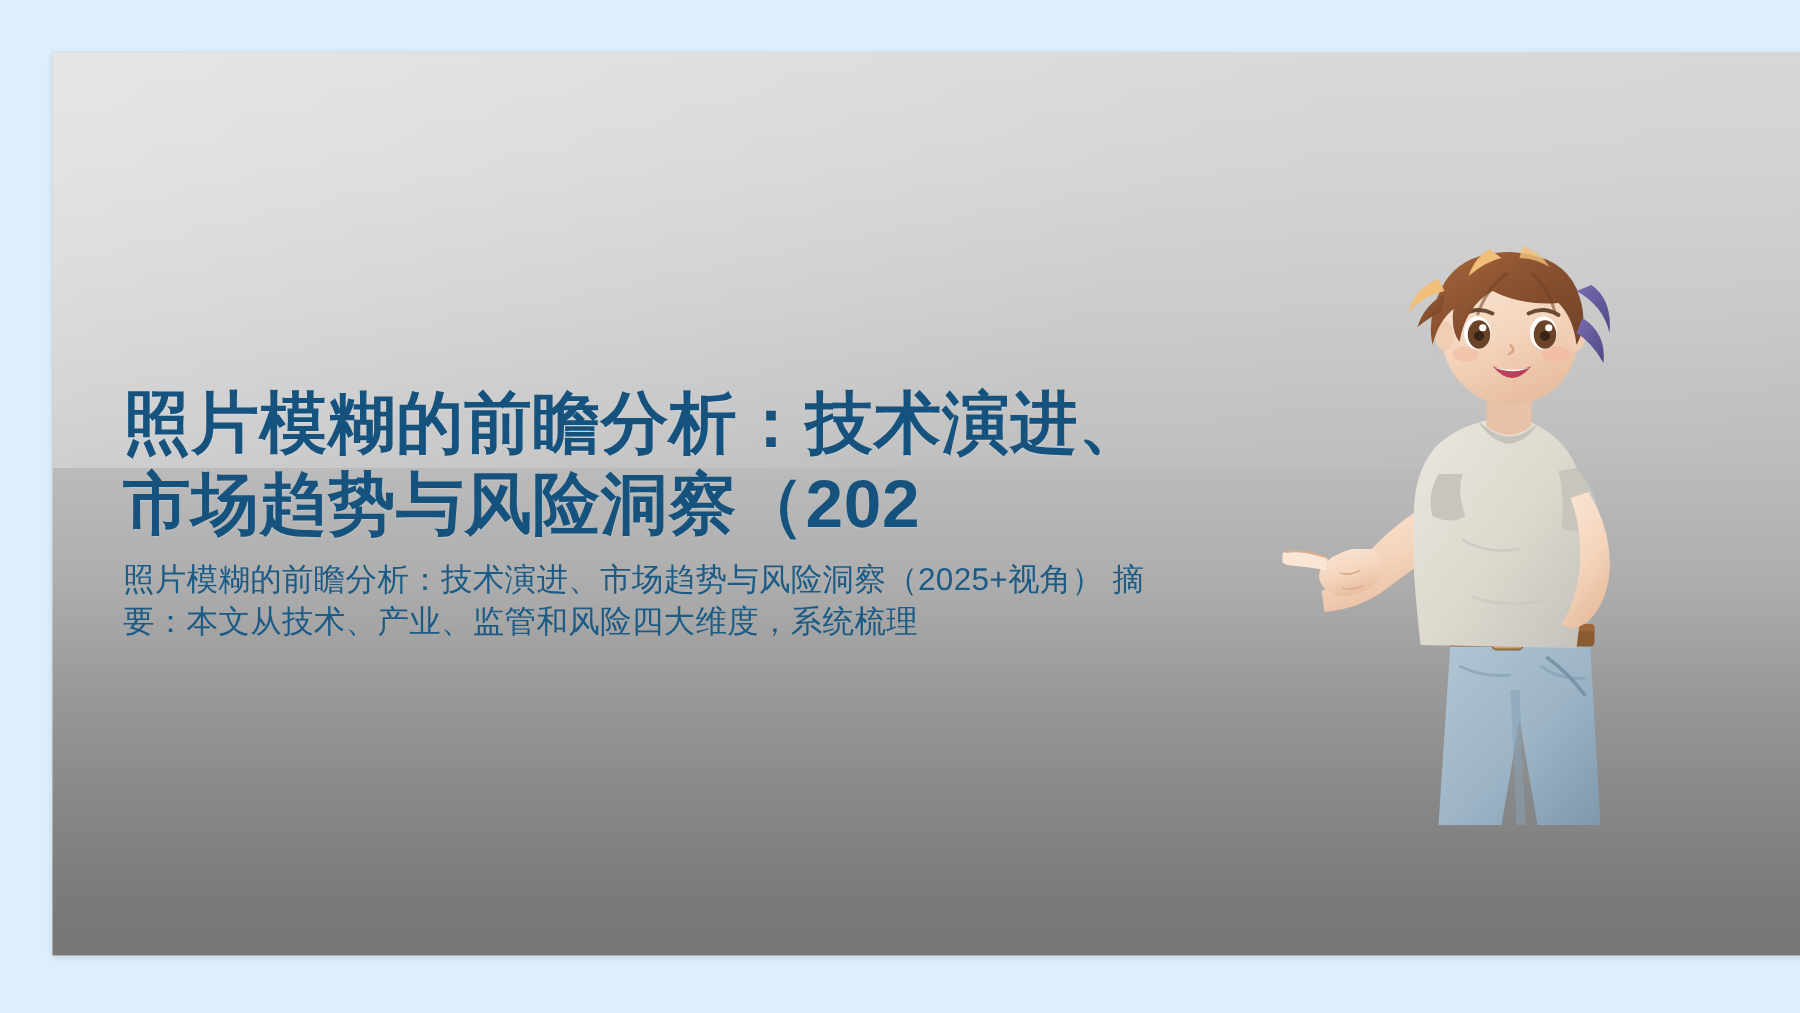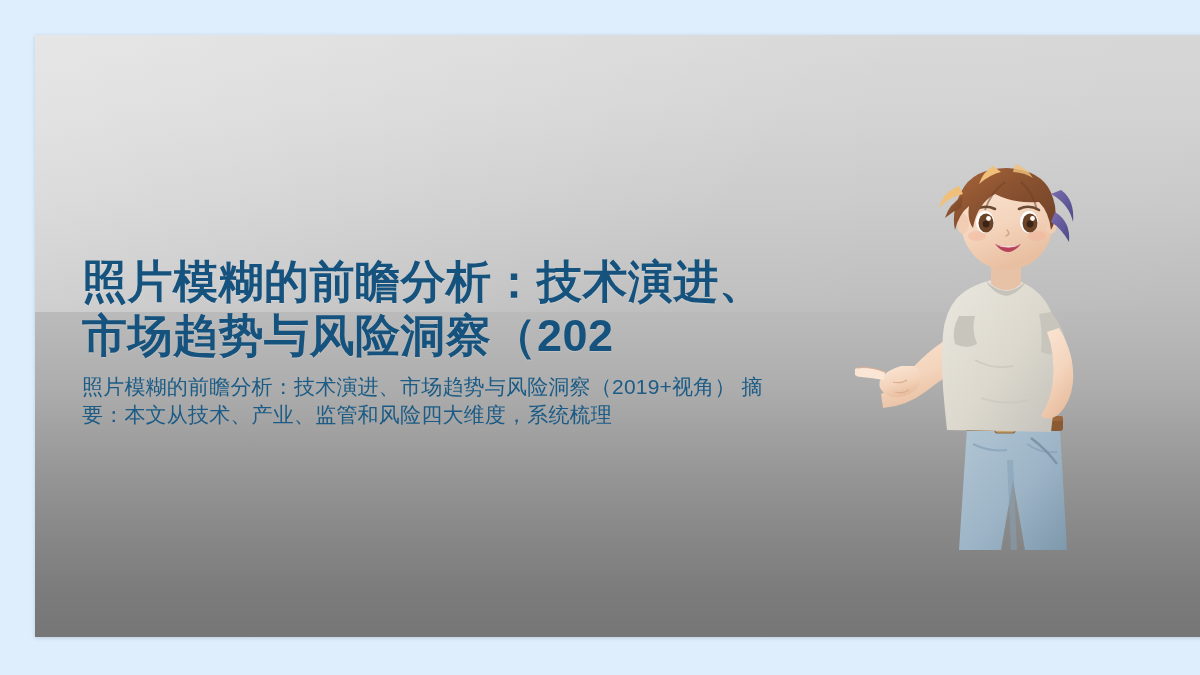--- a/index.html
+++ b/index.html
@@ -92,21 +92,21 @@
     height: 100%;
   }
 </style>
 </head>
 <body>
 
 <div id="slide-canvas">
 
   <div id="text-block">
     <h1 id="slide-title">照片模糊的前瞻分析：技术演进、市场趋势与风险洞察（202</h1>
-    <p id="slide-subtitle">照片模糊的前瞻分析：技术演进、市场趋势与风险洞察（2019+视角） 摘要：本文从技术、产业、监管和风险四大维度，系统梳理</p>
+    <p id="slide-subtitle">照片模糊的前瞻分析：技术演进、市场趋势与风险洞察（2025+视角） 摘要：本文从技术、产业、监管和风险四大维度，系统梳理</p>
   </div>
 
   <div id="character-illustration">
     <svg viewBox="0 0 310 390" xmlns="http://www.w3.org/2000/svg">
       <defs>
         <linearGradient id="hairGrad" x1="0" y1="0" x2="1" y2="1">
           <stop offset="0%" stop-color="#a8653a"></stop>
           <stop offset="45%" stop-color="#8a5230"></stop>
           <stop offset="100%" stop-color="#6f4127"></stop>
         </linearGradient>

